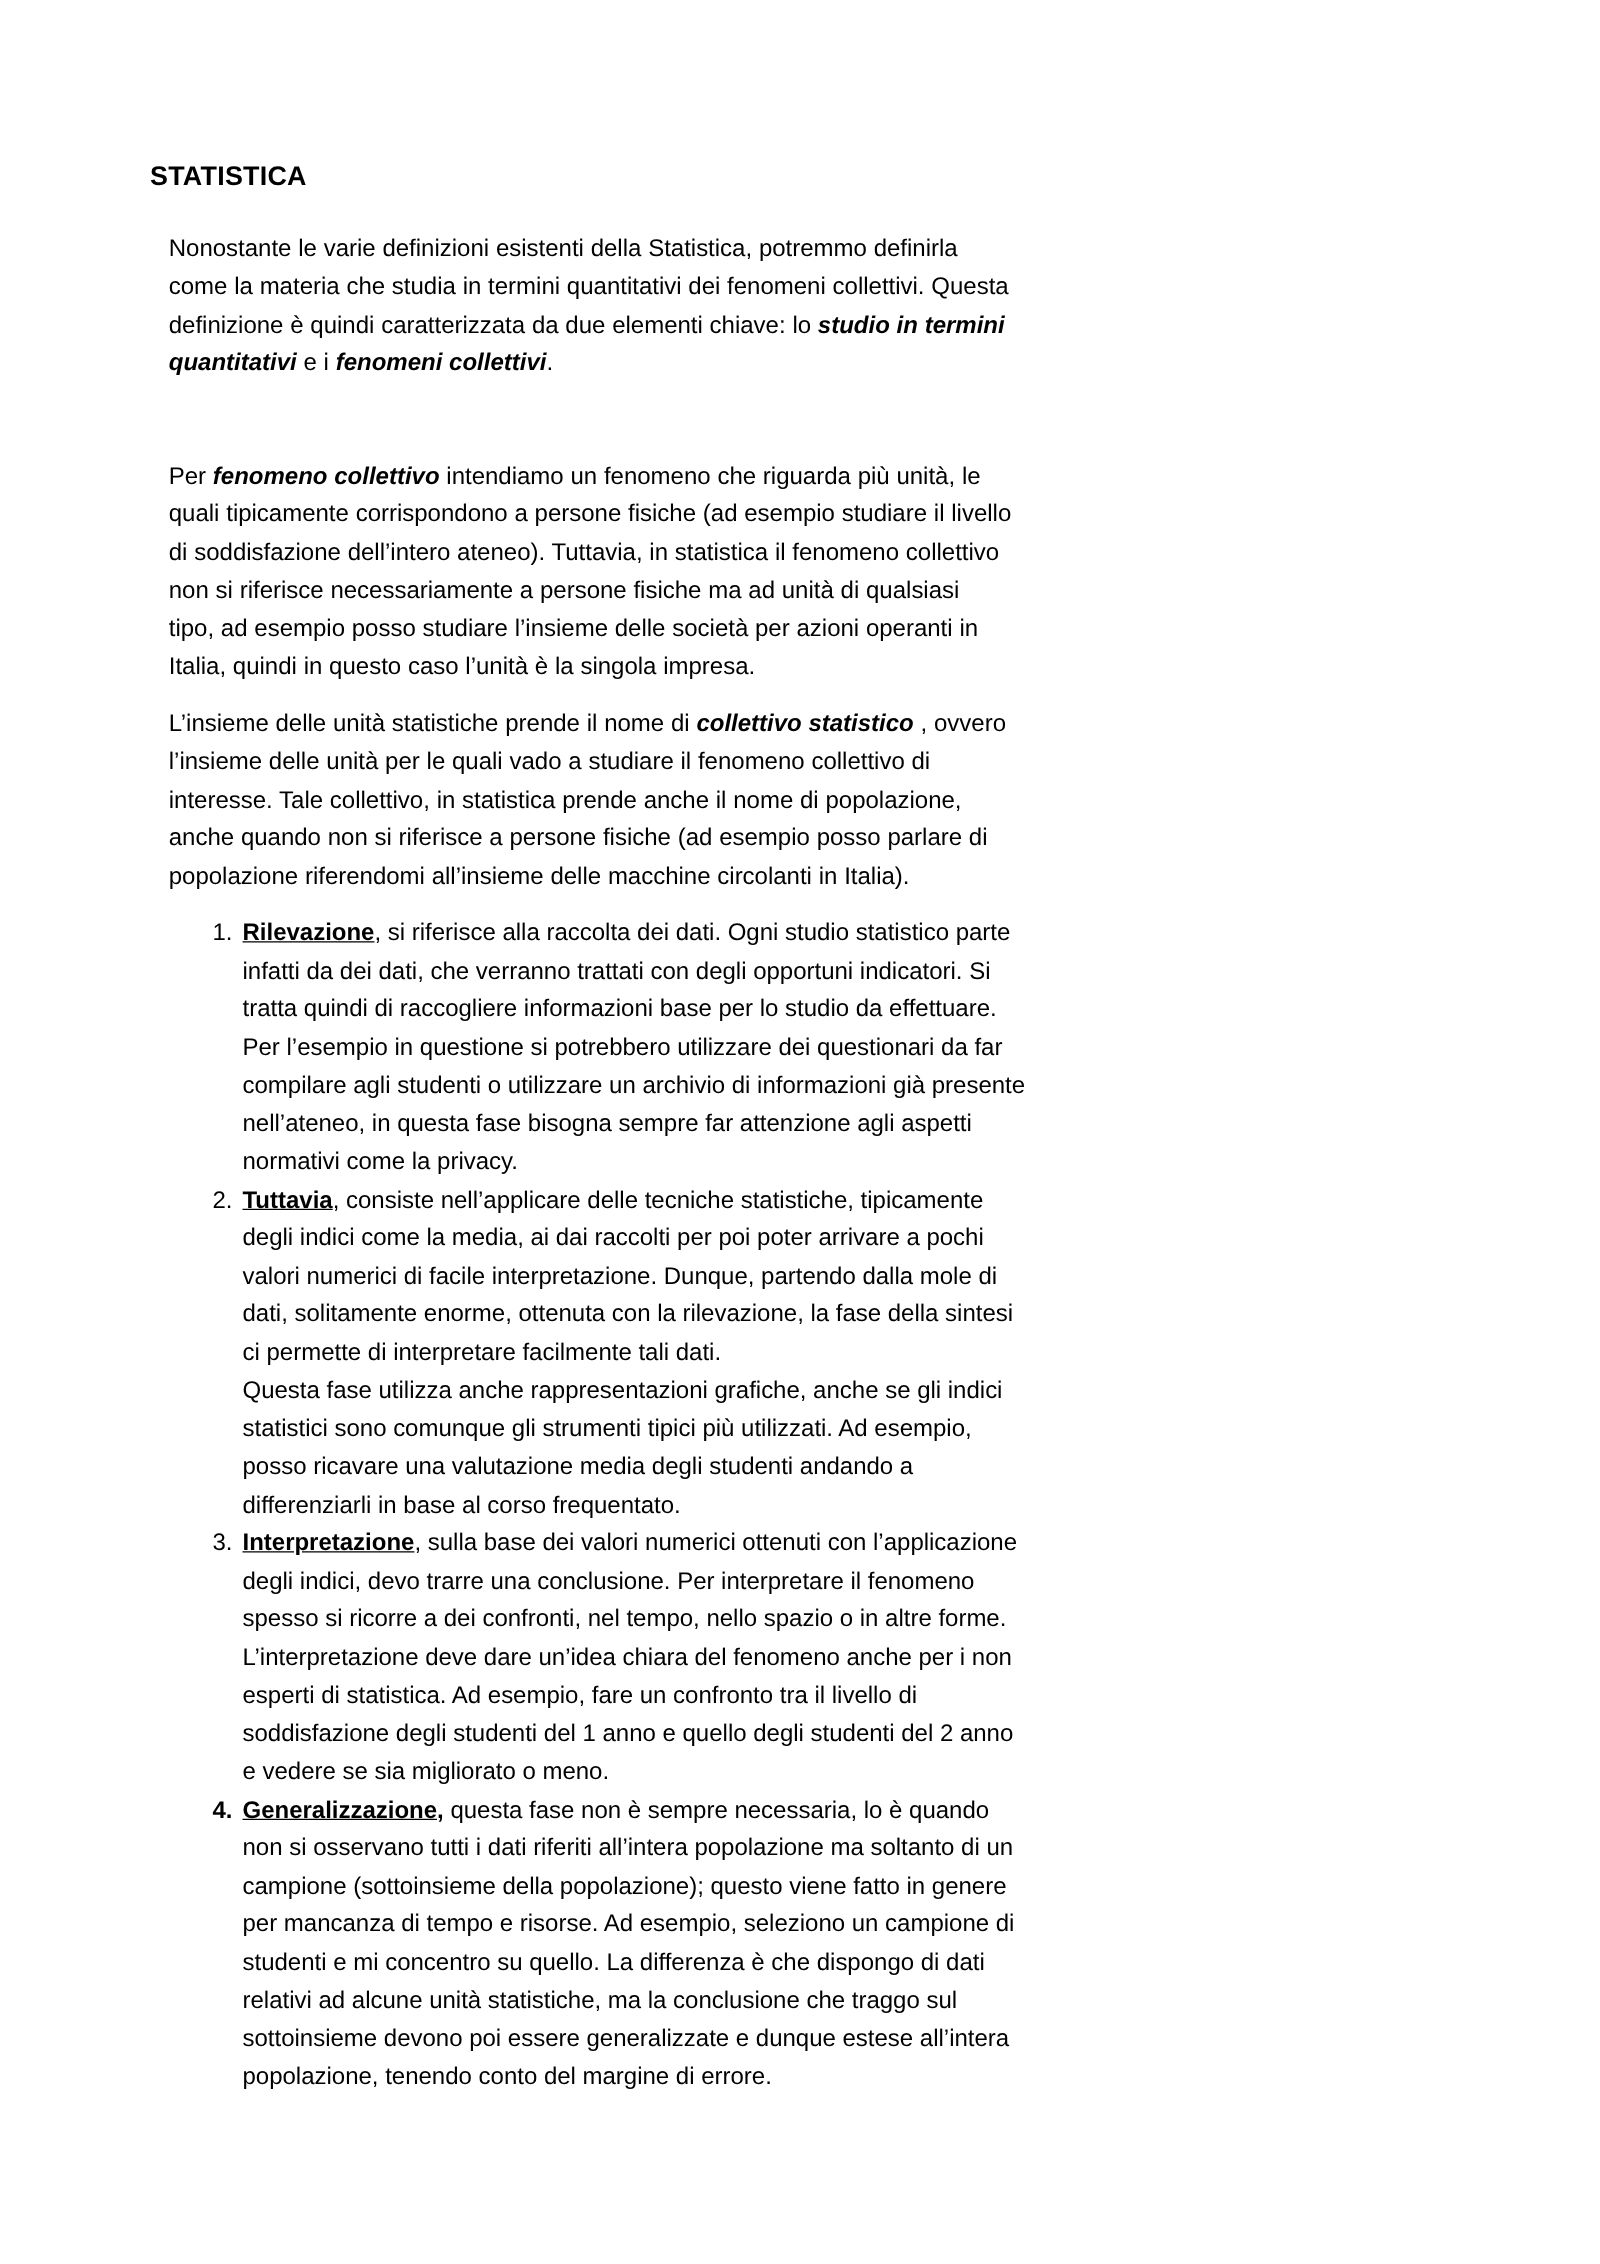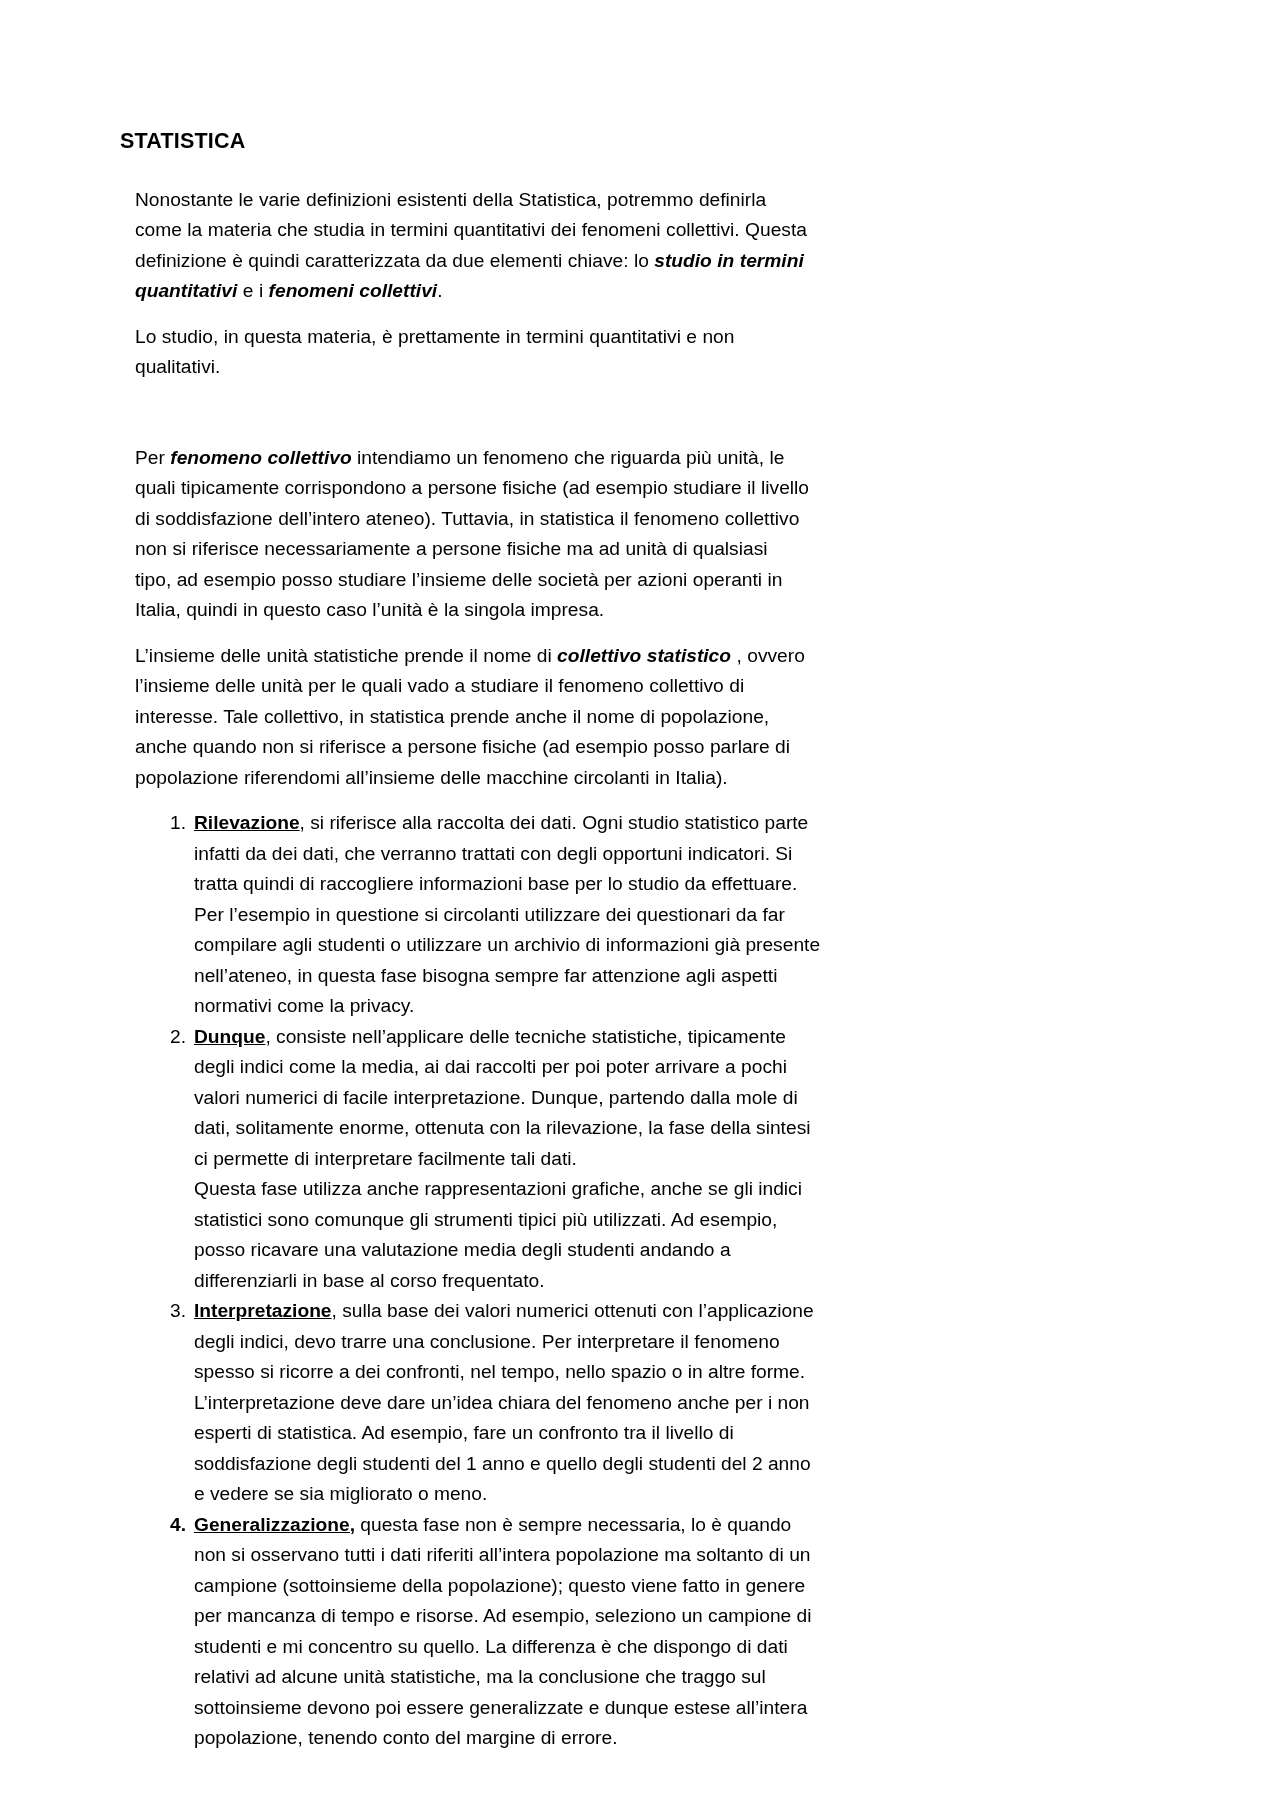--- a/index.html
+++ b/index.html
@@ -83,40 +83,39 @@
 </head>
 <body>
 
 <div class="page">
 
   <h1 class="doc-title">STATISTICA</h1>
 
   <p class="para"><span>Nonostante le varie definizioni esistenti della Statistica, potremmo definirla come la materia che studia in termini quantitativi dei fenomeni collettivi. Questa definizione è quindi caratterizzata da due elementi chiave: lo </span><span class="bi">studio in termini quantitativi</span><span> e i </span><span class="bi">fenomeni collettivi</span><span>.</span></p>
 
 
-  <p class="para">Lo studio, in questa materia, è prettamente in termini quantitativi e non qualitativi.</p>
 
   <div class="spacer"></div>
 
   <p class="para"><span>Per </span><span class="bi">fenomeno collettivo</span><span> intendiamo un fenomeno che riguarda più unità, le quali tipicamente corrispondono a persone fisiche (ad esempio studiare il livello di soddisfazione dell’intero ateneo). Tuttavia, in statistica il fenomeno collettivo non si riferisce necessariamente a persone fisiche ma ad unità di qualsiasi tipo, ad esempio posso studiare l’insieme delle società per azioni operanti in Italia, quindi in questo caso l’unità è la singola impresa.</span></p>
 
   <p class="para"><span>L’insieme delle unità statistiche prende il nome di </span><span class="bi">collettivo statistico</span><span> , ovvero l’insieme delle unità per le quali vado a studiare il fenomeno collettivo di interesse. Tale collettivo, in statistica prende anche il nome di popolazione, anche quando non si riferisce a persone fisiche (ad esempio posso parlare di popolazione riferendomi all’insieme delle macchine circolanti in Italia).</span></p>
 
 
   <ol class="steps">
 
     <li>
       <span class="num">1.</span>
       <span class="u">Rilevazione</span><span>, si riferisce alla raccolta dei dati. Ogni studio statistico parte infatti da dei dati, che verranno trattati con degli opportuni indicatori. Si tratta quindi di raccogliere informazioni base per lo studio da effettuare.</span>
-      <span class="sub">Per l’esempio in questione si circolanti utilizzare dei questionari da far compilare agli studenti o utilizzare un archivio di informazioni già presente nell’ateneo, in questa fase bisogna sempre far attenzione agli aspetti normativi come la privacy.</span>
+      <span class="sub">Per l’esempio in questione si potrebbero utilizzare dei questionari da far compilare agli studenti o utilizzare un archivio di informazioni già presente nell’ateneo, in questa fase bisogna sempre far attenzione agli aspetti normativi come la privacy.</span>
     </li>
 
     <li>
       <span class="num">2.</span>
-      <span class="u">Dunque</span><span>, consiste nell’applicare delle tecniche statistiche, tipicamente degli indici come la media, ai dai raccolti per poi poter arrivare a pochi valori numerici di facile interpretazione. Dunque, partendo dalla mole di dati, solitamente enorme, ottenuta con la rilevazione, la fase della sintesi ci permette di interpretare facilmente tali dati.</span>
+      <span class="u">Tuttavia</span><span>, consiste nell’applicare delle tecniche statistiche, tipicamente degli indici come la media, ai dai raccolti per poi poter arrivare a pochi valori numerici di facile interpretazione. Dunque, partendo dalla mole di dati, solitamente enorme, ottenuta con la rilevazione, la fase della sintesi ci permette di interpretare facilmente tali dati.</span>
       <span class="sub">Questa fase utilizza anche rappresentazioni grafiche, anche se gli indici statistici sono comunque gli strumenti tipici più utilizzati. Ad esempio, posso ricavare una valutazione media degli studenti andando a differenziarli in base al corso frequentato.</span>
     </li>
 
     <li>
       <span class="num">3.</span>
       <span class="u">Interpretazione</span><span>, sulla base dei valori numerici ottenuti con l’applicazione degli indici, devo trarre una conclusione. Per interpretare il fenomeno spesso si ricorre a dei confronti, nel tempo, nello spazio o in altre forme. L’interpretazione deve dare un’idea chiara del fenomeno anche per i non esperti di statistica. Ad esempio, fare un confronto tra il livello di soddisfazione degli studenti del 1 anno e quello degli studenti del 2 anno e vedere se sia migliorato o meno.</span>
     </li>
 
     <li class="bold-num">
       <span class="num">4.</span>

